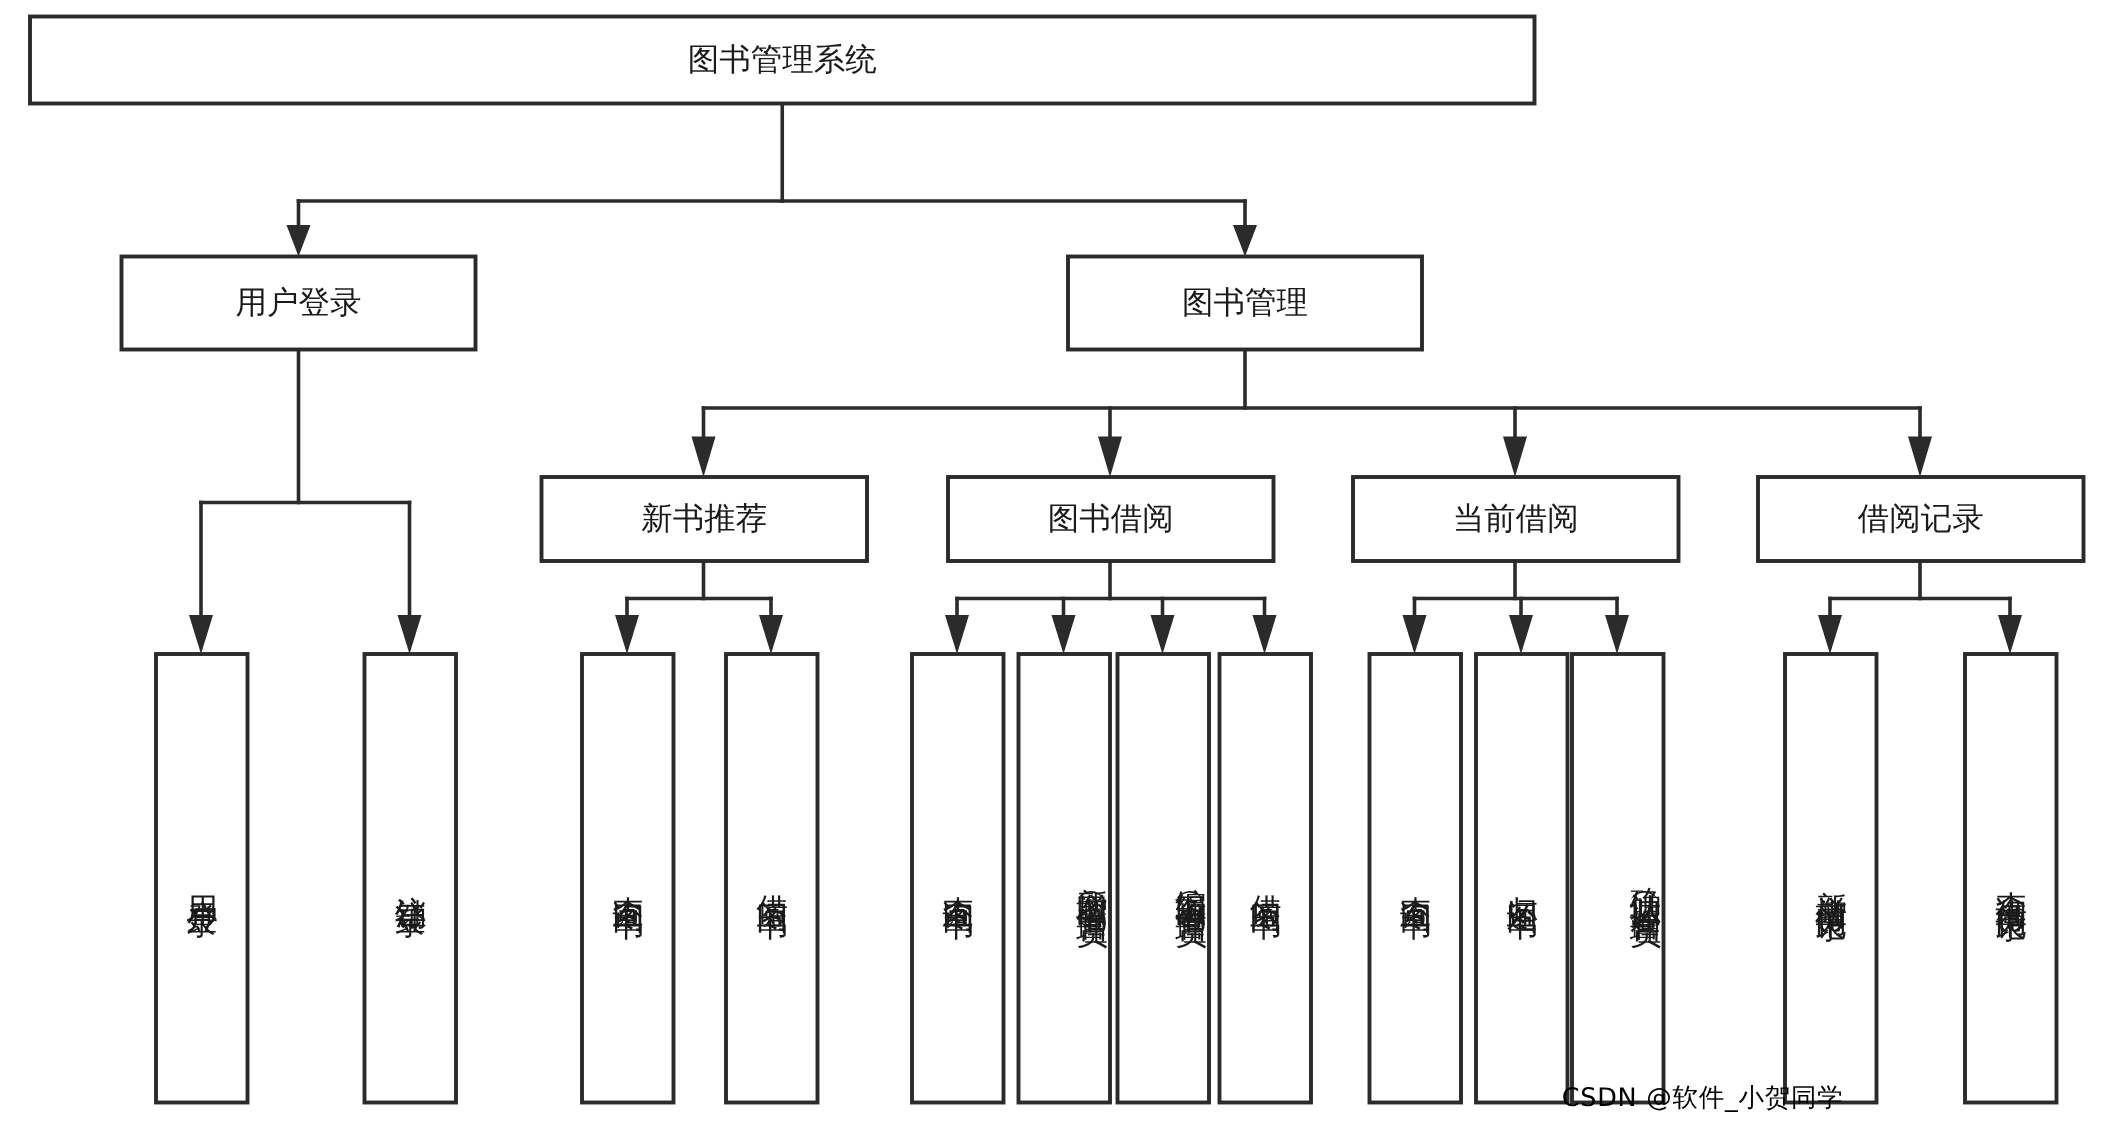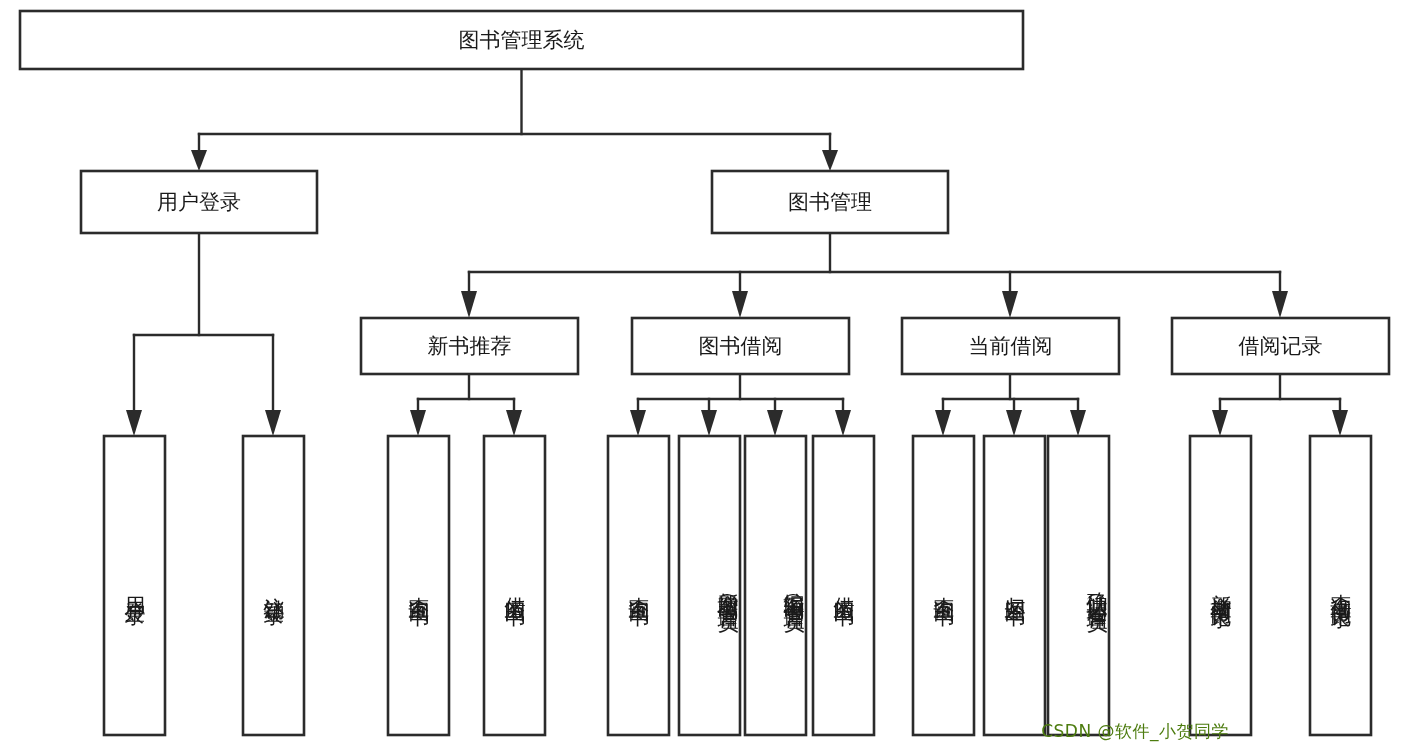--- a/index.html
+++ b/index.html
@@ -51,21 +51,21 @@
     fill: #1a1a1a;
     text-anchor: middle;
     dominant-baseline: middle;
   }
   .watermark {
     position: absolute;
     right: 10px;
     bottom: 4px;
     font-family: "DejaVu Sans", "Liberation Sans", sans-serif;
     font-size: 17px;
-    color: #4d7c0f;
+    color: #000000;
     letter-spacing: 0.5px;
     white-space: nowrap;
     user-select: none;
   }
 </style>
 </head>
 <body>
 
 <div id="diagram-root">
 

